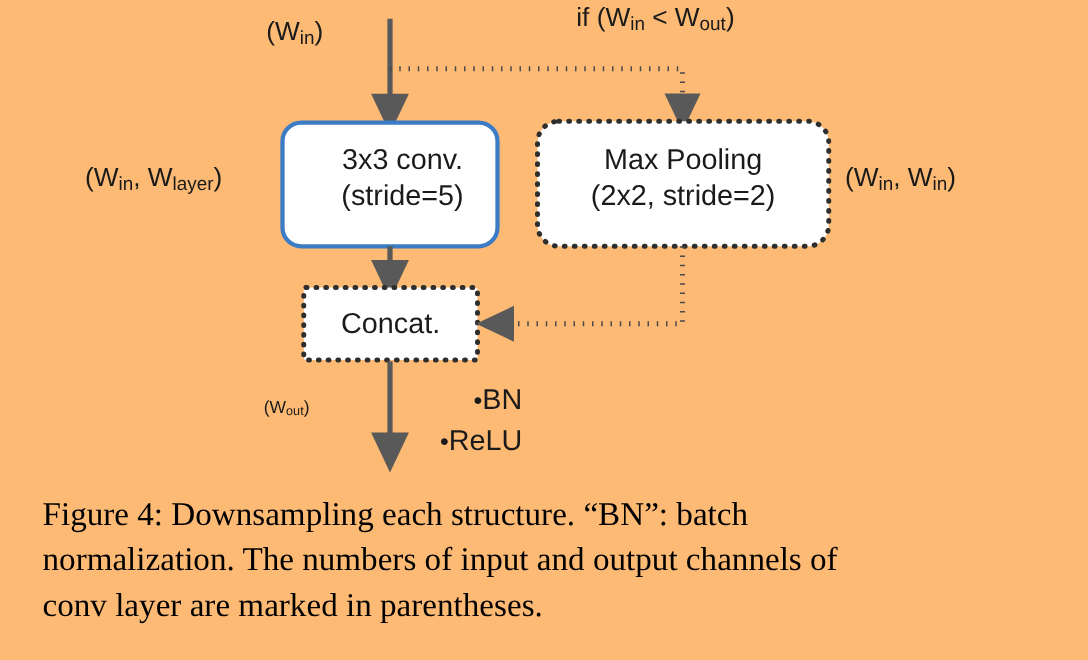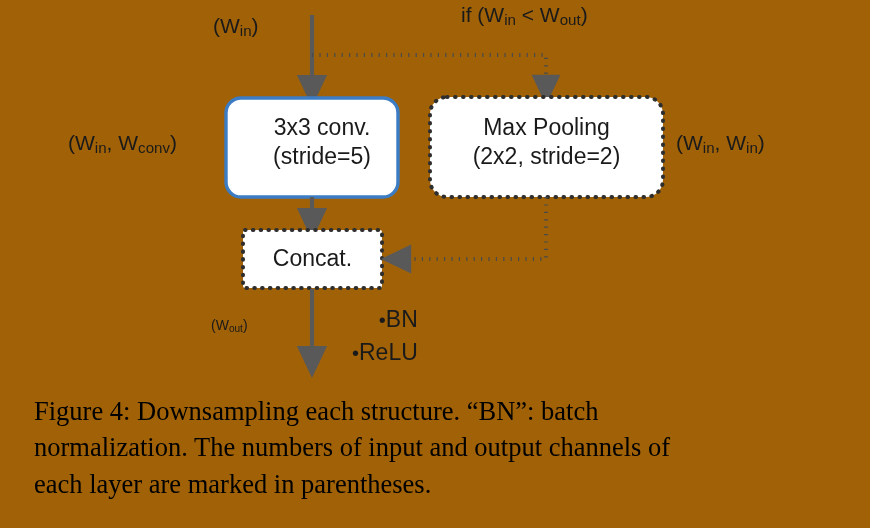--- a/index.html
+++ b/index.html
@@ -5,21 +5,21 @@
 <style>
   html, body {
     margin: 0;
     padding: 0;
     background: #ffffff;
   }
   #page {
     position: relative;
     width: 870px;
     height: 528px;
-    background: #a16207;
+    background: #fdba74;
     overflow: hidden;
     font-family: "Liberation Sans", sans-serif;
     text-decoration: underline;
   }
   #diagram {
     position: absolute;
     left: 0;
     top: 0;
     width: 870px;
     height: 390px;
@@ -143,21 +143,21 @@
       (W<sub>in</sub>)
     </div>
 
     <div class="lbl" id="label-cond">
       if (W<sub>in</sub>
       &lt; W<sub>out</sub>)
     </div>
 
     <div class="lbl" id="label-conv-io">
       (W<sub>in</sub>,
-      W<sub>conv</sub>)
+      W<sub>layer</sub>)
     </div>
 
     <div class="lbl" id="label-pool-io">
       (W<sub>in</sub>,
       W<sub>in</sub>)
     </div>
 
     <div class="lbl" id="label-wout">
       (W<sub>out</sub>)
     </div>
@@ -183,16 +183,16 @@
       <div class="bullet-row">
         <span class="dot">•</span><span>ReLU</span>
       </div>
     </div>
 
   </div>
 
   <div id="caption">
     <span class="line j">Figure 4:  Downsampling  each  structure.  “BN”:  batch</span>
     <span class="line j">normalization. The numbers of input and output channels of</span>
-    <span class="line">each layer are marked in parentheses.</span>
+    <span class="line">conv layer are marked in parentheses.</span>
   </div>
 
 </div>
 
 </body></html>

